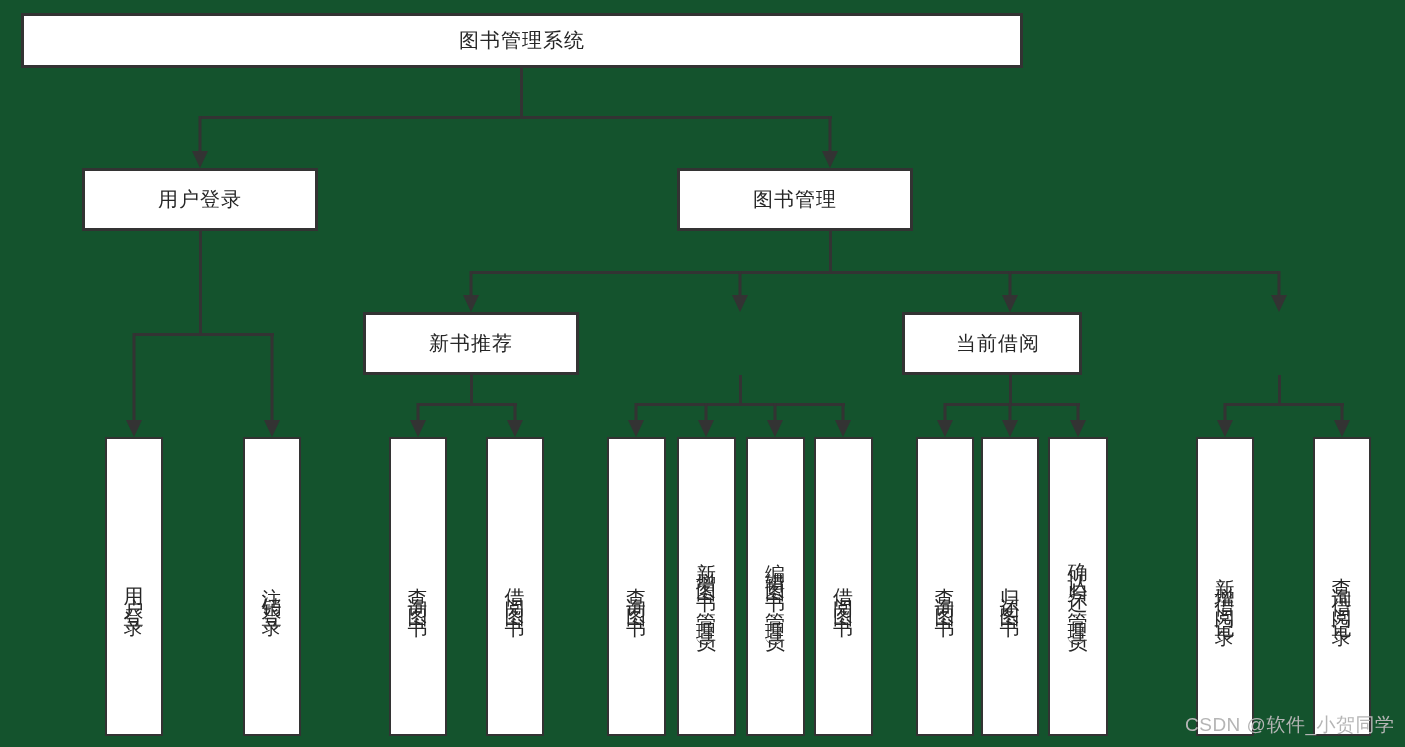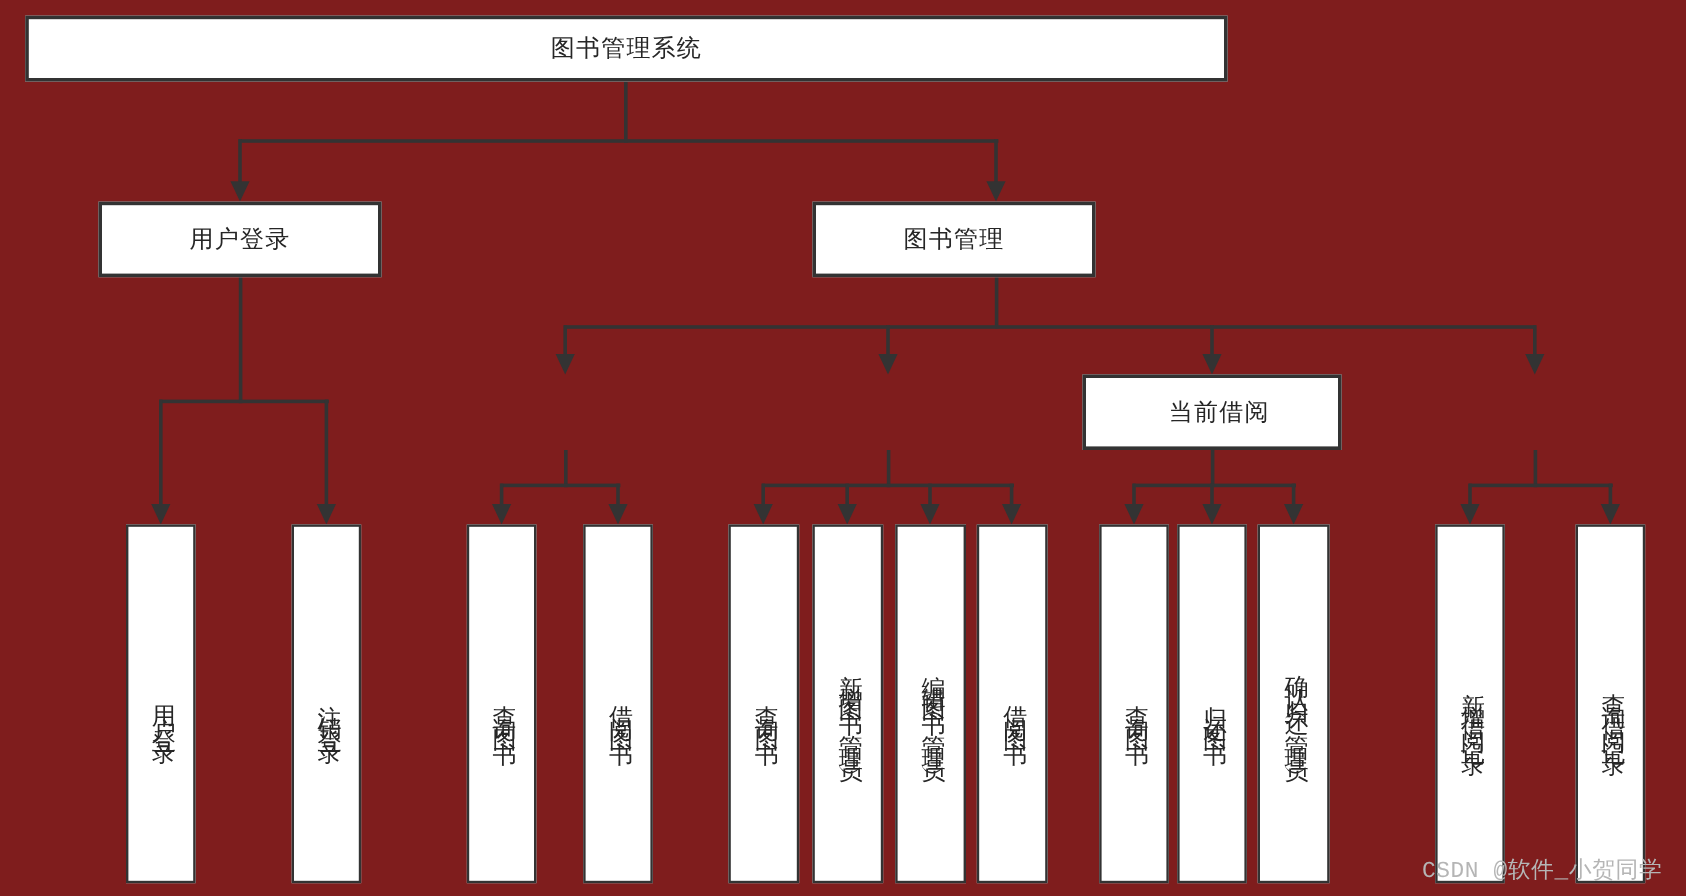--- a/index.html
+++ b/index.html
@@ -1,18 +1,18 @@
 <!DOCTYPE html>
 <html><head>
 <meta charset="utf-8">
 <style>
   html,body{margin:0;padding:0;background:#ffffff;}
   #canvas{
-    position:relative;width:1405px;height:747px;background:#7f1d1d;overflow:hidden;
-    font-family:Liberation Mono, monospace;color:#262626;
+    position:relative;width:1405px;height:747px;background:#14532d;overflow:hidden;
+    font-family:Liberation Sans, sans-serif;color:#262626;
   }
   .box{
     position:absolute;box-sizing:border-box;border:3px solid #333333;background:#ffffff;
     display:flex;align-items:center;justify-content:center;
     font-size:20px;letter-spacing:1px;color:#262626;z-index:2;
   }
   .vbox{border-width:2.5px;}
   .vbox .vtext{
     writing-mode:vertical-rl;text-orientation:mixed;
     letter-spacing:10px;font-size:20px;line-height:1;white-space:nowrap;
@@ -38,21 +38,22 @@
 </head>
 <body>
 
 <div id="canvas">
 
   <div class="box" style="left:21px;top:13px;width:1002px;height:55px;">图书管理系统</div>
 
   <div class="box" style="left:82px;top:168px;width:236px;height:63px;">用户登录</div>
   <div class="box" style="left:677px;top:168px;width:236px;height:63px;">图书管理</div>
 
-  <div class="box" style="left:902px;top:312px;width:216px;height:63px;padding-left:12px;">当前借阅</div>
+  <div class="box" style="left:363px;top:312px;width:216px;height:63px;">新书推荐</div>
+  <div class="box" style="left:902px;top:312px;width:180px;height:63px;padding-left:12px;">当前借阅</div>
 
   <div class="box vbox" style="left:105px;top:437px;width:58px;height:299px;">
     <span class="vtext">用户登录</span>
     </div>
   <div class="box vbox" style="left:243px;top:437px;width:58px;height:299px;">
     <span class="vtext">注销登录</span>
     </div>
 
   <div class="box vbox" style="left:389px;top:437px;width:58px;height:299px;">
     <span class="vtext">查询图书</span>

